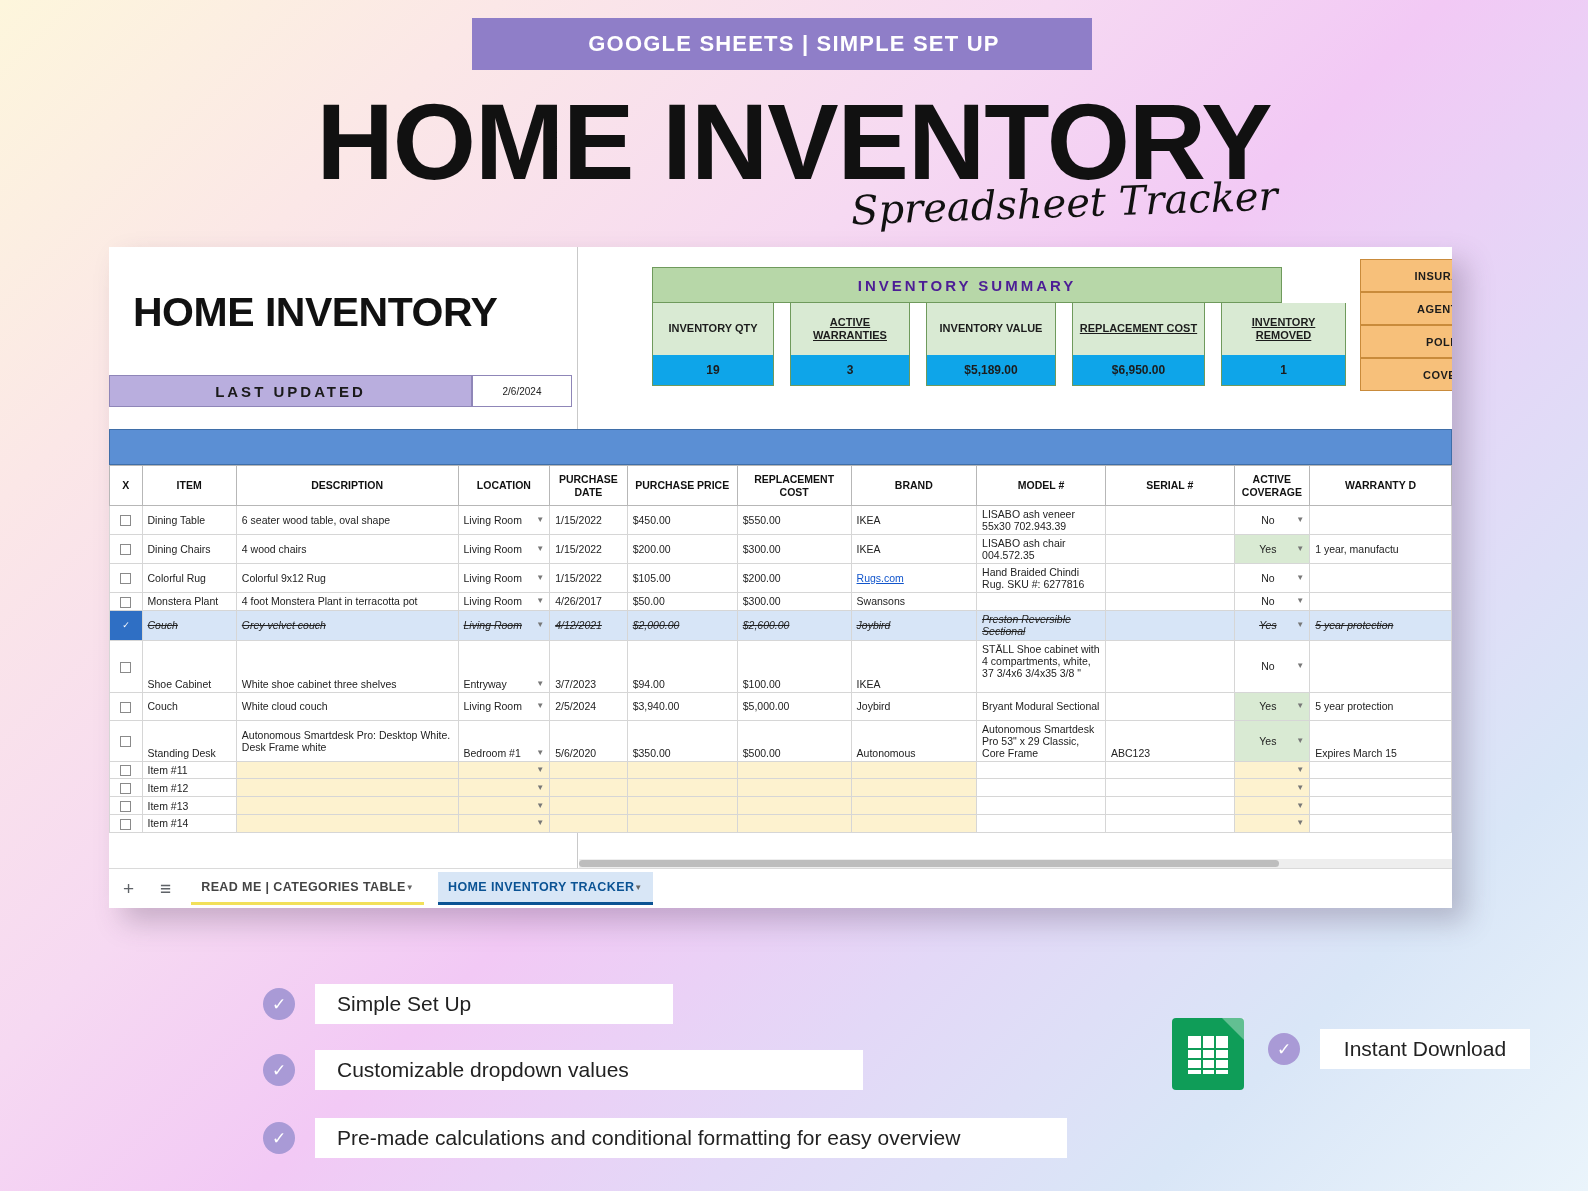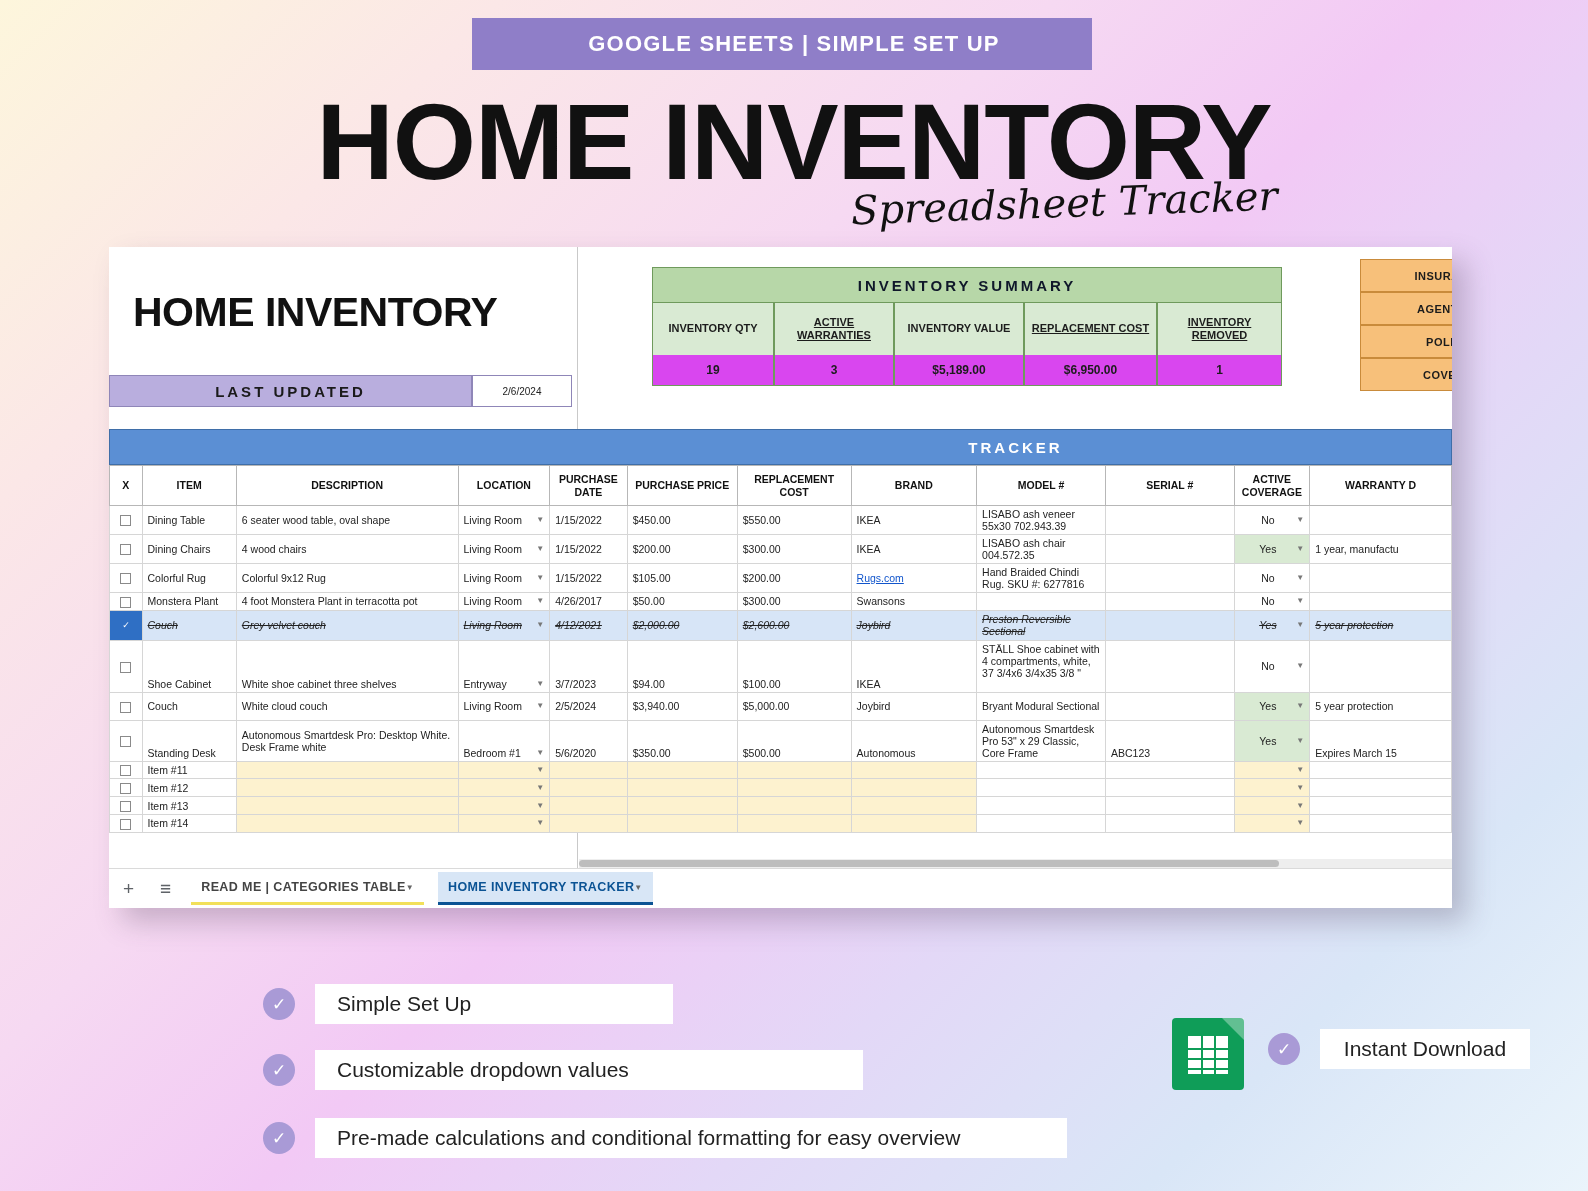--- a/index.html
+++ b/index.html
@@ -51,30 +51,30 @@
     position:absolute; left:363px; top:128px; width:100px; height:32px;
     background:#fff; border:1px solid #8f86b8; display:flex; align-items:center; justify-content:center;
     font-size:10px; color:#222;
   }
 
   
   .summary { position:absolute; left:543px; top:20px; width:630px; }
   .summary-head {
     height:36px; background:#b7d7a8; border:1px solid #6f9a5c;
     display:flex; align-items:center; justify-content:center;
-    font-size:15px; font-weight:700; letter-spacing:3px; color:#0f172a;
-  }
-  .summary-cols { display:flex; }
+    font-size:15px; font-weight:700; letter-spacing:3px; color:#4c1d95;
+  }
+  .summary-cols { display:flex;gap:16px; }
   .summary-col { flex:1; border:1px solid #6f9a5c; border-top:none; }
   .sc-h {
     background:#d9ead3; height:52px; display:flex; align-items:center; justify-content:center;
     text-align:center; font-size:11px; font-weight:700; color:#1c1c1c; padding:2px 4px; line-height:1.2;
   }
   .sc-v {
-    background:#d946ef; height:30px; display:flex; align-items:center; justify-content:center;
+    background:#0ea5e9; height:30px; display:flex; align-items:center; justify-content:center;
     font-size:12px; font-weight:700; color:#1c1c1c;
   }
   .col-w1{flex:0 0 122px;} .col-w2{flex:0 0 120px;} .col-w3{flex:0 0 130px;}
   .col-w4{flex:0 0 133px;} .col-w5{flex:0 0 125px;}
 
   
   .insurance { position:absolute; left:1251px; top:12px; width:200px; }
   .ins-row {
     height:33px; background:#f7c07a; border:1px solid #c98b3b;
     display:flex; align-items:center; justify-content:center;
@@ -209,21 +209,20 @@
 
   <div class="insurance">
     <div class="ins-row">INSURANCE CO</div>
     <div class="ins-row">AGENT NAME / </div>
     <div class="ins-row">POLICY NUI</div>
     <div class="ins-row">COVERAGE I</div>
   </div>
 
   <div class="tracker-band">
     <div class="left"></div>
-    <div class="label">TRACKER</div>
   </div>
 
   <table class="grid">
     <colgroup>
       <col style="width:33px">
           <col style="width:96px">
           <col style="width:228px">
           <col style="width:93px">
       <col style="width:78px">
           <col style="width:112px">

